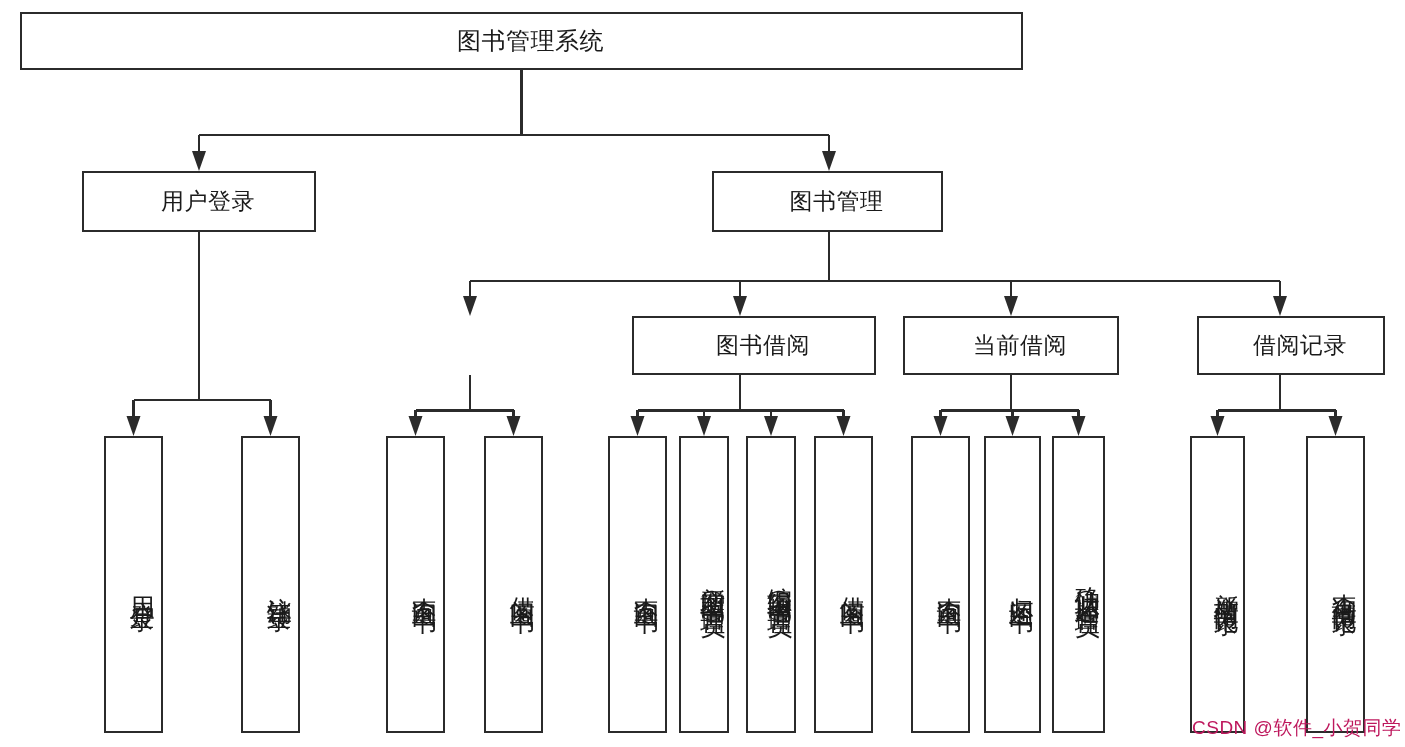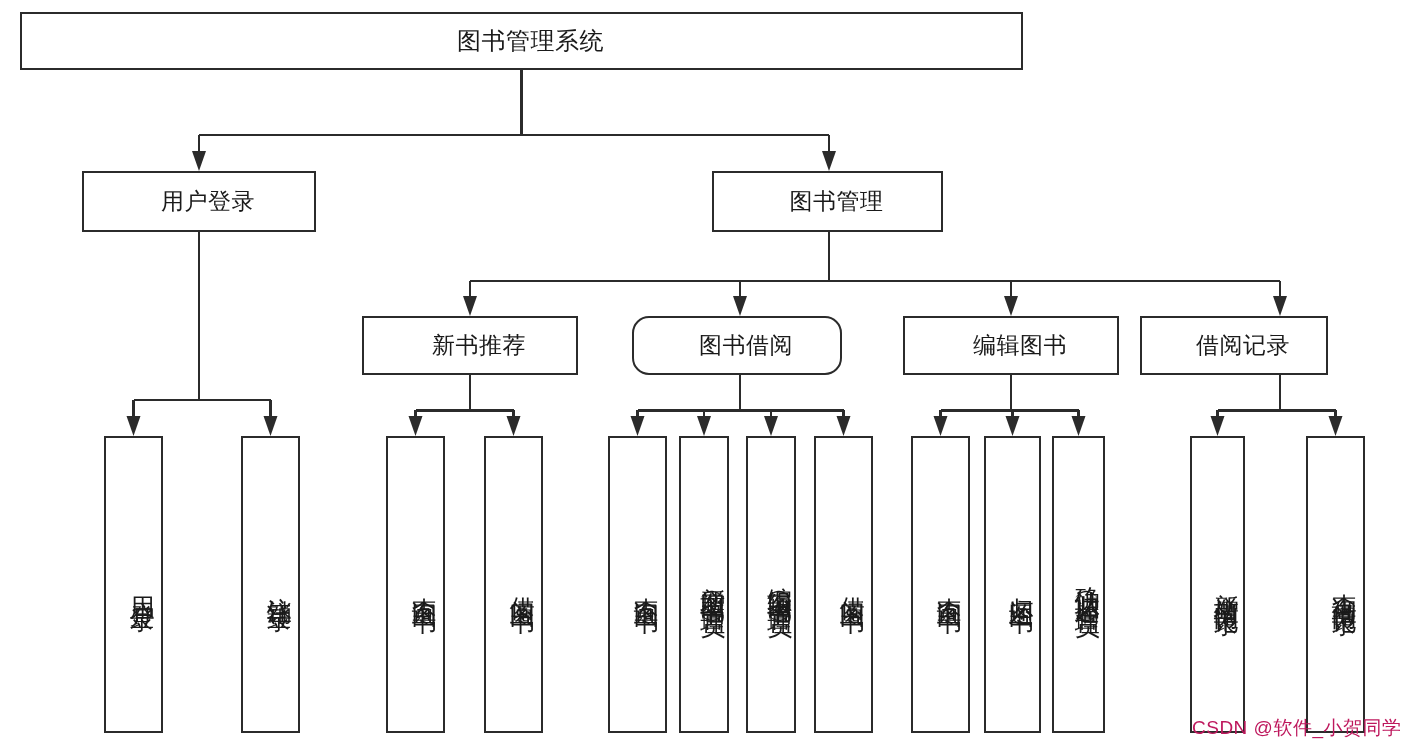--- a/index.html
+++ b/index.html
@@ -135,30 +135,27 @@
     <span class="txt">图书管理系统</span>
   </div>
 
   <div class="node h" style="left: 82px; top: 171px; width: 234px; height: 61px;">
     <span class="txt">用户登录</span>
   </div>
   <div class="node h" style="left: 712px; top: 171px; width: 231px; height: 61px;">
     <span class="txt">图书管理</span>
   </div>
 
-  <div class="node h" style="left: 362px; top: 316px; width: 216px; height: 59px;">
-    <span class="txt">新书推荐</span>
-  </div>
-  <div class="node h" style="left: 632px; top: 316px; width: 210px; height: 59px; border-radius: 17px;">
+  <div class="node h" style="left: 632px; top: 316px; width: 244px; height: 59px;">
     <span class="txt">图书借阅</span>
   </div>
   <div class="node h" style="left: 903px; top: 316px; width: 216px; height: 59px;">
-    <span class="txt">编辑图书</span>
+    <span class="txt">当前借阅</span>
   </div>
-  <div class="node h" style="left: 1140px; top: 316px; width: 188px; height: 59px;">
+  <div class="node h" style="left: 1197px; top: 316px; width: 188px; height: 59px;">
     <span class="txt">借阅记录</span>
   </div>
 
   <div class="node v" style="left: 104px; top: 436px; width: 59px; height: 297px;">
     <span class="txt">用户登录</span>
   </div>
   <div class="node v" style="left: 241px; top: 436px; width: 59px; height: 297px;">
     <span class="txt">注销登录</span>
   </div>
   <div class="node v" style="left: 386px; top: 436px; width: 59px; height: 297px;">

